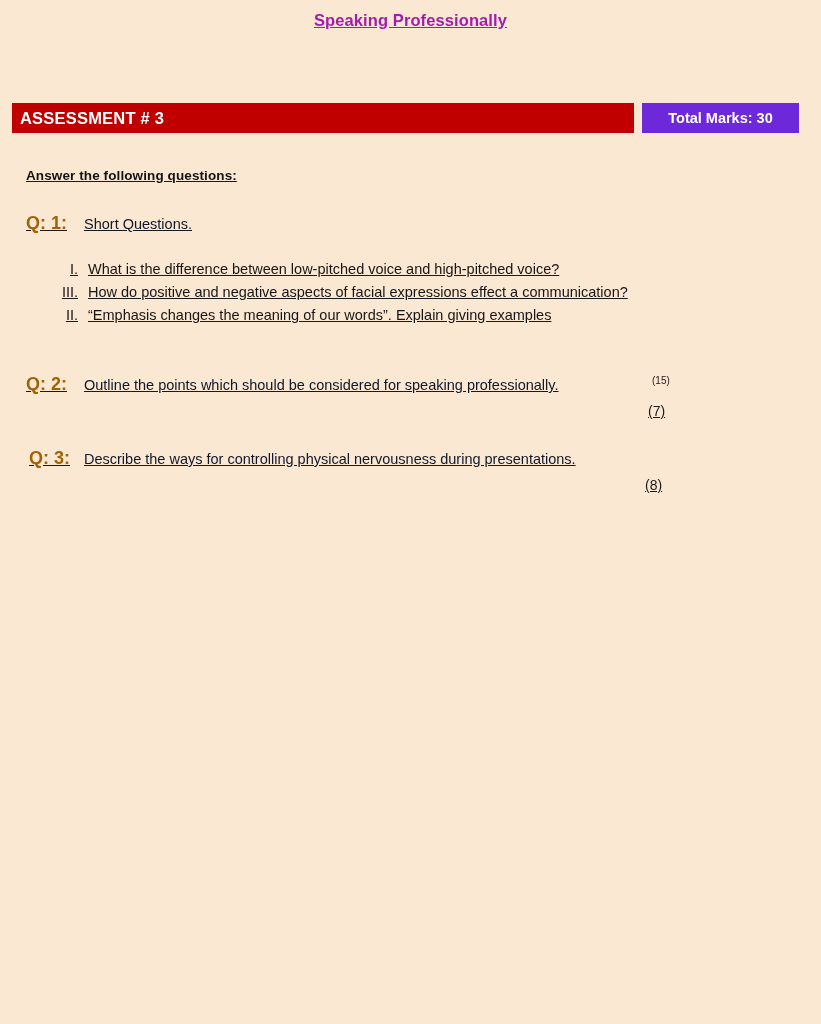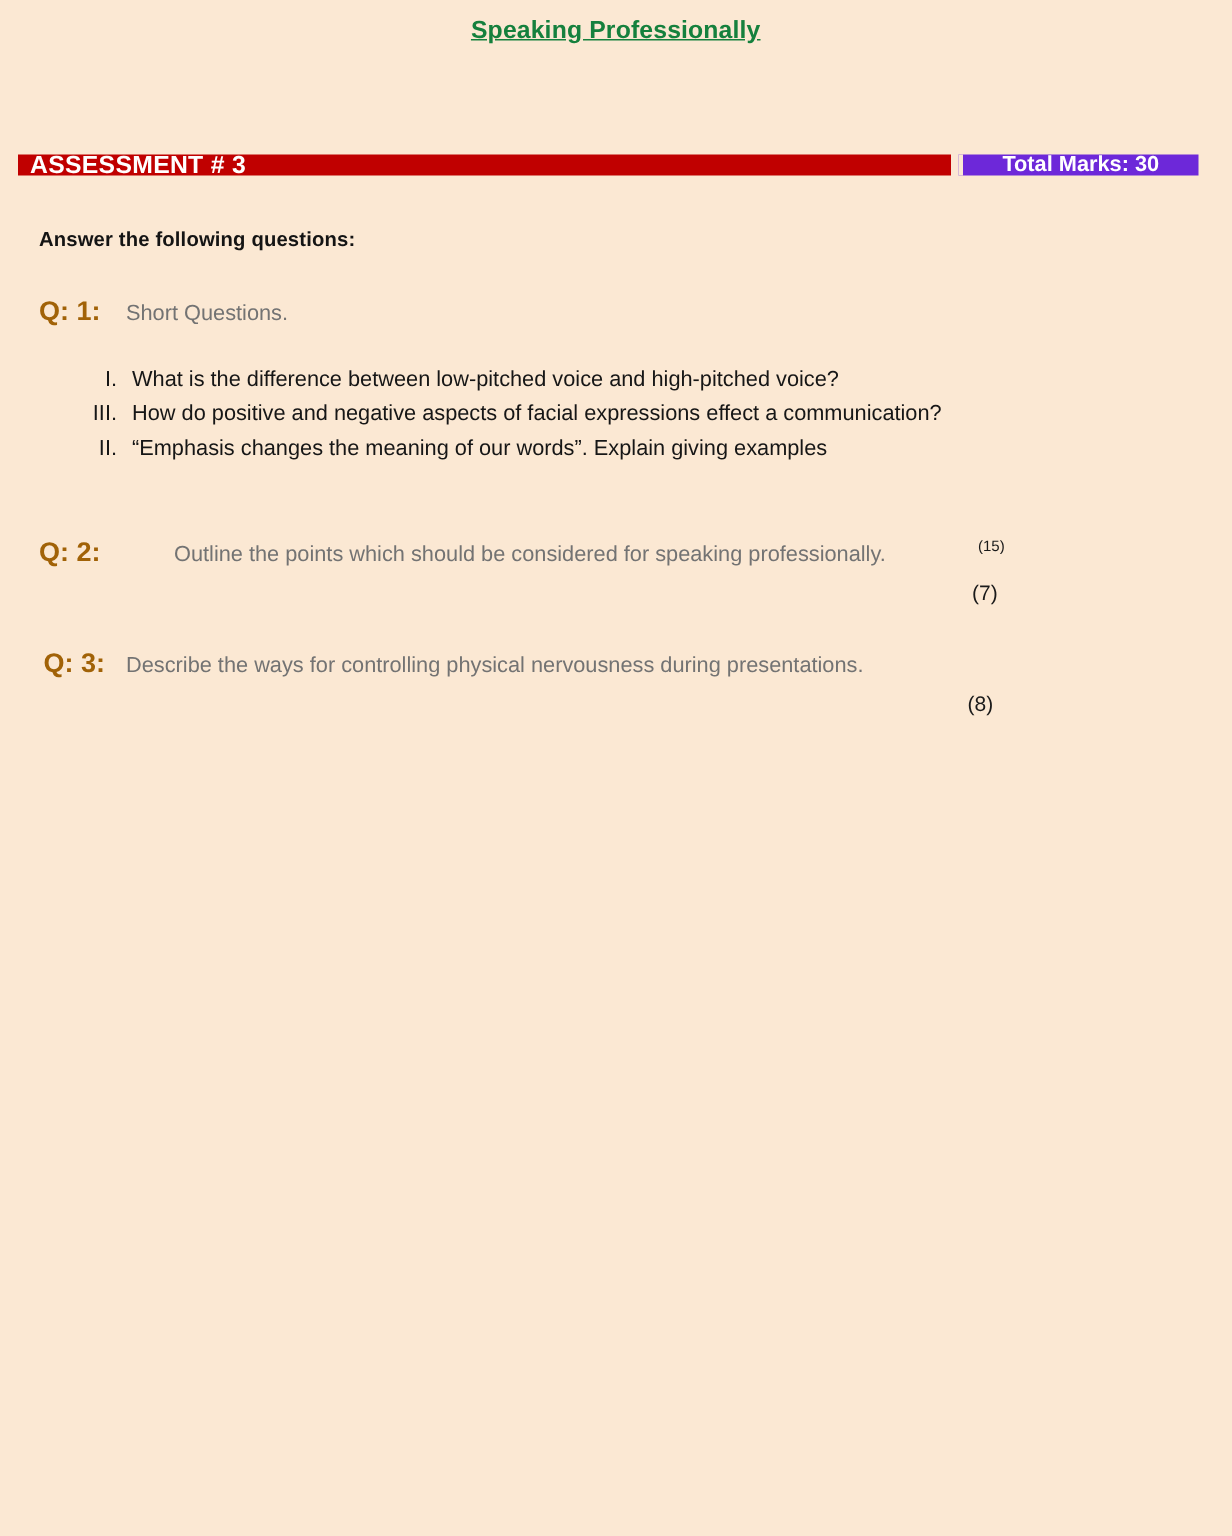--- a/index.html
+++ b/index.html
@@ -19,32 +19,32 @@
     width: 821px;
     height: 1024px;
     position: relative;
     box-sizing: border-box;
   }
   
   .doc-title {
     text-align: center;
     font-size: 16.5px;
     font-weight: bold;
-    color: #15803d;
+    color: #a21caf;
     text-decoration: underline;
     padding-top: 11px;
     letter-spacing: 0.1px;
   }
   
   .banner-row {
     position: absolute;
     top: 103px;
     left: 12px;
     right: 22px;
-    height: 14px;
+    height: 30px;
     display: flex;
     align-items: stretch;
   }
   .banner-left {
     background: #c00000;
     flex: 1 1 auto;
     display: flex;
     align-items: center;
     padding-left: 8px;
     box-sizing: border-box;
@@ -69,23 +69,24 @@
     border-left: 3px solid #fbe8d3;
   }
   .banner-right span {
     color: #ffffff;
     font-size: 14.5px;
     font-weight: bold;
   }
   
   .content {
     position: absolute;
-    top: 152px;
+    top: 168px;
     left: 0;
     right: 0;
+    text-decoration: underline;
   }
   .instruction {
     margin-left: 26px;
     font-size: 13.5px;
     font-weight: bold;
     color: #141414;
     letter-spacing: 0.1px;
   }
   .qrow {
     display: flex;
@@ -93,21 +94,21 @@
     position: relative;
   }
   .qlabel {
     color: #a16207;
     font-weight: bold;
     font-size: 18px;
     flex: 0 0 auto;
   }
   .qtext {
     font-size: 14.5px;
-    color: #737373;
+    color: #0f172a;
     flex: 1 1 auto;
   }
   
   .q1 {
     margin-top: 30px;
     margin-left: 26px;
     margin-right: 138px;
   }
   .q1 .qlabel { width: 58px; }
   .q1-marks {
@@ -130,21 +131,20 @@
   .roman-num {
     width: 52px;
     text-align: right;
     padding-right: 10px;
     flex: 0 0 auto;
   }
   
   .q2 {
     margin-top: 47px;
     margin-left: 26px;
-    gap: 32px;
   }
   .q2 .qlabel { width: 58px; }
   .q2-marks {
     margin-top: 8px;
     margin-left: 648px;
     font-size: 14px;
   }
   
   .q3 {
     margin-top: 29px;

